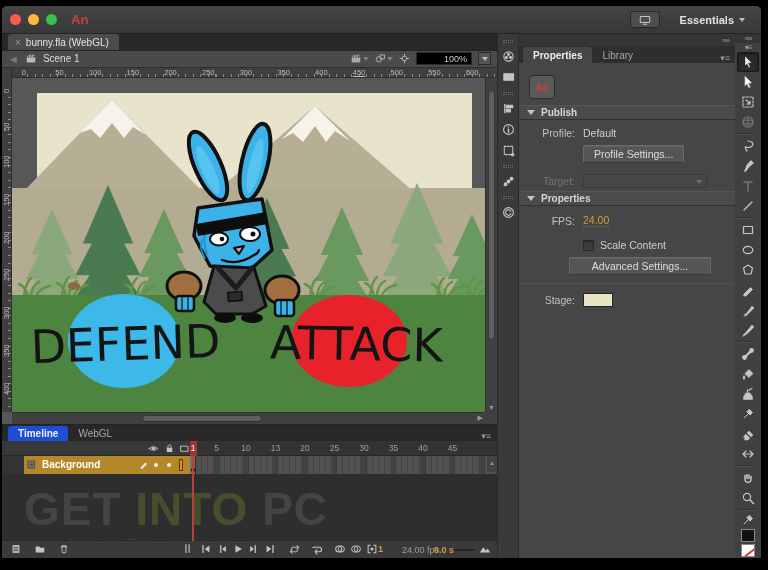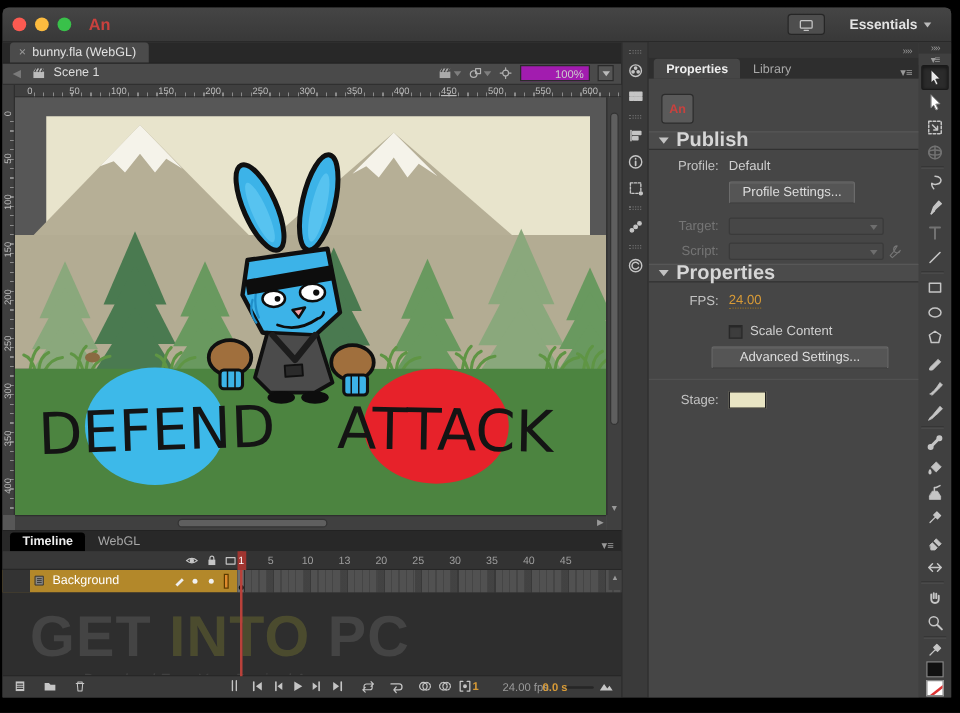--- a/index.html
+++ b/index.html
@@ -24,21 +24,21 @@
   
   .left-col { width:495px; display:flex; flex-direction:column; background:#3a3a3a; }
   .doc-tabbar { height:17px; background:#282828; display:flex; align-items:flex-end; border-bottom:1px solid #222;}
   .doc-tab { height:16px; background:#4b4b4b; border-radius:3px 3px 0 0; display:flex; align-items:center; gap:5px; padding:0 10px 0 7px; margin-left:6px; color:#e2e2e2; font-size:10px; }
   .doc-tab .close { color:#9a9a9a; font-size:10px; }
   .edit-bar { height:17px; background:#4a4a4a; display:flex; align-items:center; padding:0 6px; border-bottom:1px solid #303030; gap:6px;}
   .back-arrow { color:#7a7a7a; font-size:11px; }
   .scene-label { color:#ddd; font-size:10px; }
   .eb-spacer { flex:1; }
   .eb-icon { opacity:.85; display:flex; align-items:center; gap:1px;}
-  .zoom-select { width:56px; height:13px; background:#a21caf; border:1px solid #2a2a2a; color:#ccc; font-size:9px; display:flex; align-items:center; justify-content:flex-end; padding:0 4px; }
+  .zoom-select { width:56px; height:13px; background:#000000; border:1px solid #2a2a2a; color:#ccc; font-size:9px; display:flex; align-items:center; justify-content:flex-end; padding:0 4px; }
   .zoom-drop { width:13px; height:13px; background:#555; border:1px solid #2a2a2a; display:flex;align-items:center;justify-content:center; }
 
   
   .stage-wrap { position:relative; height:357px; background:#575757; overflow:hidden; }
   .h-ruler { position:absolute; left:10px; top:0; right:0; height:10px; background:#3f3f3f; border-bottom:1px solid #2e2e2e;
      background-image:repeating-linear-gradient(90deg,#8b8b8b 0 1px,transparent 1px 7.54px); background-size:100% 4px; background-position:15px 6px; background-repeat:no-repeat;}
   .h-ruler span { position:absolute; top:0; font-size:7.5px; color:#bdbdbd; transform:translateX(-100%); padding-right:1px;}
   .v-ruler { position:absolute; left:0; top:0; bottom:12px; width:10px; background:#3f3f3f; border-right:1px solid #2e2e2e;
      background-image:repeating-linear-gradient(0deg,#8b8b8b 0 1px,transparent 1px 7.54px); background-size:4px 100%; background-position:6px 25px; background-repeat:no-repeat;}
   .v-ruler span { position:absolute; left:0; font-size:7.5px; color:#bdbdbd; writing-mode:vertical-rl; transform:rotate(180deg) translateY(100%); }
@@ -48,31 +48,31 @@
   .v-arrow { position:absolute; bottom:1px; left:0; right:0; text-align:center; color:#999; font-size:7px;}
   .h-scrollbar { position:absolute; left:10px; right:12px; bottom:0; height:12px; background:#404040; border-top:1px solid #2e2e2e;}
   .h-thumb { position:absolute; top:2px; bottom:2px; left:130px; width:120px; background:#5f5f5f; border-radius:4px; border:1px solid #333;}
   .h-arrow { position:absolute; right:2px; top:1px; color:#999; font-size:7px;}
   .corner-box { position:absolute; right:0; bottom:0; width:12px; height:12px; background:#404040; }
 
   
   .timeline { height:135px; display:flex; flex-direction:column; background:#2f2f2f; border-top:1px solid #222; position:relative;}
   .tl-tabbar { height:16px; background:#282828; display:flex; align-items:flex-end; }
   .tl-tab { height:15px; padding:0 10px; display:flex; align-items:center; font-size:10px; color:#a8a8a8; }
-  .tl-tab.active { background:#000000; color:#eee; font-weight:bold; border-radius:3px 3px 0 0; margin-left:6px;}
+  .tl-tab.active { background:#1d4ed8; color:#eee; font-weight:bold; border-radius:3px 3px 0 0; margin-left:6px;}
   .tl-menu { margin-left:auto; padding-right:6px; color:#999; font-size:9px; }
   .tl-header { height:15px; background:#383838; border-bottom:1px solid #272727; position:relative; }
   .tl-hdr-icons { position:absolute; left:0; top:0; width:188px; height:100%; }
   .tl-hdr-icons .ic { position:absolute; top:2px; }
   .frame-ruler { position:absolute; left:188px; right:0; top:0; bottom:0; background:#333; }
   .frame-ruler span { position:absolute; top:2px; font-size:8.5px; color:#9d9d9d; transform:translateX(-50%); }
   .layer-row { height:18px; display:flex; position:relative; }
   .layer-pane { width:188px; background:#b3882a; display:flex; align-items:center; position:relative; padding-left:24px;}
   .layer-pane .indent { position:absolute; left:0; top:0; bottom:0; width:22px; background:#333; }
-  .layer-name { color:#fff; font-size:10px; font-weight:normal; margin-left:5px; }
+  .layer-name { color:#fff; font-size:10px; font-weight:bold; margin-left:5px; }
   .layer-ctrl { position:absolute; display:flex; align-items:center; }
   .dot { width:4px; height:4px; background:#f0f0f0; border-radius:50%; }
   .outline-swatch { width:4px; height:12px; background:#e08a2d; border:1px solid #5a3c00; }
   .frames-area { flex:1; background:#4d4d4d; position:relative;
      background-image:repeating-linear-gradient(90deg, transparent 0 23.6px, rgba(0,0,0,.18) 23.6px 29.5px), repeating-linear-gradient(90deg,#515151 0 4.9px,#454545 4.9px 5.9px); }
   .keyframe-cell { position:absolute; left:0; top:0; width:6px; height:100%; background:#6f6f6f; border-right:1px solid #2a2a2a;}
   .keyframe-cell::after { content:""; position:absolute; left:1px; bottom:2px; width:4px; height:4px; background:#111; border-radius:50%; }
   .frames-scroll-up { position:absolute; right:0; top:0; width:10px; height:16px; background:#424242; color:#999; font-size:6px; text-align:center; line-height:14px;}
   .tl-empty { flex:1; position:relative; background:#2e2e2e; overflow:hidden;}
   .playhead { position:absolute; width:2px; background:#b9413a; z-index:5; }
@@ -97,21 +97,21 @@
   .collapse-row { height:12px; display:flex; justify-content:flex-end; align-items:center; padding:0 6px; color:#9a9a9a; font-size:8px; letter-spacing:-1px; background:#353535;}
   .panel-tabs { height:17px; background:#2e2e2e; display:flex; align-items:flex-end; }
   .panel-tab { height:16px; padding:0 10px; display:flex; align-items:center; font-size:10px; color:#a8a8a8;}
   .panel-tab.active { background:#464646; color:#eee; font-weight:bold; border-radius:3px 3px 0 0; margin-left:4px;}
   .panel-menu { margin-left:auto; color:#999; font-size:9px; padding-right:5px;}
   .props-body { flex:1; background:#464646; overflow:hidden; }
   .doc-row { display:flex; padding:8px 10px 6px; gap:10px; }
   .doc-icon { width:26px; height:24px; background:#5a5a5a; border:1px solid #2c2c2c; border-radius:3px; color:#c9413e; font-weight:bold; font-size:10px; display:flex; align-items:center; justify-content:center; margin-top:4px;}
   .doc-meta div { font-size:10.5px; color:#d0d0d0; }
   .doc-meta .l1 { margin:3px 0 9px; }
-  .sec-hdr { height:15px; background:#4b4b4b; border-top:1px solid #575757; border-bottom:1px solid #313131; display:flex; align-items:center; gap:6px; padding:0 8px; font-weight:bold; font-size:16px; color:#d6d6d6;}
+  .sec-hdr { height:15px; background:#4b4b4b; border-top:1px solid #575757; border-bottom:1px solid #313131; display:flex; align-items:center; gap:6px; padding:0 8px; font-weight:bold; font-size:10px; color:#d6d6d6;}
   .tri-down { width:0;height:0;border-left:4px solid transparent;border-right:4px solid transparent;border-top:5px solid #c2c2c2;}
   .prow { display:flex; align-items:center; padding:3px 10px 3px 0; }
   .plabel { width:64px; text-align:right; padding-right:8px; color:#c2c2c2; font-size:10.5px; flex:none;}
   .plabel.dim, .dimtext { color:#757575; }
   .pvalue { font-size:10.5px; color:#d0d0d0; }
   .hot { color:#d79a36; border-bottom:1px dotted #8a6a2a; }
   .btn { background:#555; border:1px solid #6b6b6b; border-bottom-color:#3a3a3a; border-radius:2px; color:#ddd; font-size:10.5px; padding:2px 10px; text-align:center; box-shadow:inset 0 1px 0 rgba(255,255,255,.07);}
   .dd { flex:1; height:14px; background:#474747; border:1px solid #3a3a3a; border-radius:2px; position:relative; }
   .dd::after { content:""; position:absolute; right:4px; top:5px; border-left:3.5px solid transparent; border-right:3.5px solid transparent; border-top:4px solid #6e6e6e;}
   .txtfield { flex:1; height:14px; background:#565656; border:1px solid #3a3a3a; border-radius:2px;}
@@ -580,29 +580,20 @@
       </div>
       <div class="prow" style="padding-bottom:8px">
         <span class="plabel"></span>
         <span class="btn">Profile Settings...</span>
       </div>
       <div class="prow">
         <span class="plabel dim">Target:</span>
         <span class="dd"></span>
         <span class="mini-ic"></span>
       </div>
-      <div class="prow">
-        <span class="plabel dim">Script:</span>
-        <span class="dd"></span>
-        <span class="mini-ic">
-                <svg width="12" height="12" viewBox="0 0 14 14" fill="none" stroke="#c5c5c5" stroke-width="1.2" stroke-linecap="round" stroke-linejoin="round">
-                  <path d="M9 2 a3.2 3.2 0 1 0 3 4.2 L8.5 9.5 L4.5 13 L2.5 11 L6 7 Z" stroke-width="1" stroke="#777"></path>
-                </svg>
-              </span>
-      </div>
       <div class="sec-hdr">
         <span class="tri-down"></span>
         <span>Properties</span>
       </div>
       <div class="prow" style="padding-top:8px; padding-bottom:6px">
         <span class="plabel">FPS:</span>
         <span class="pvalue hot">24.00</span>
       </div>
       <div class="prow" style="padding-top:6px">
         <span class="plabel"></span>

